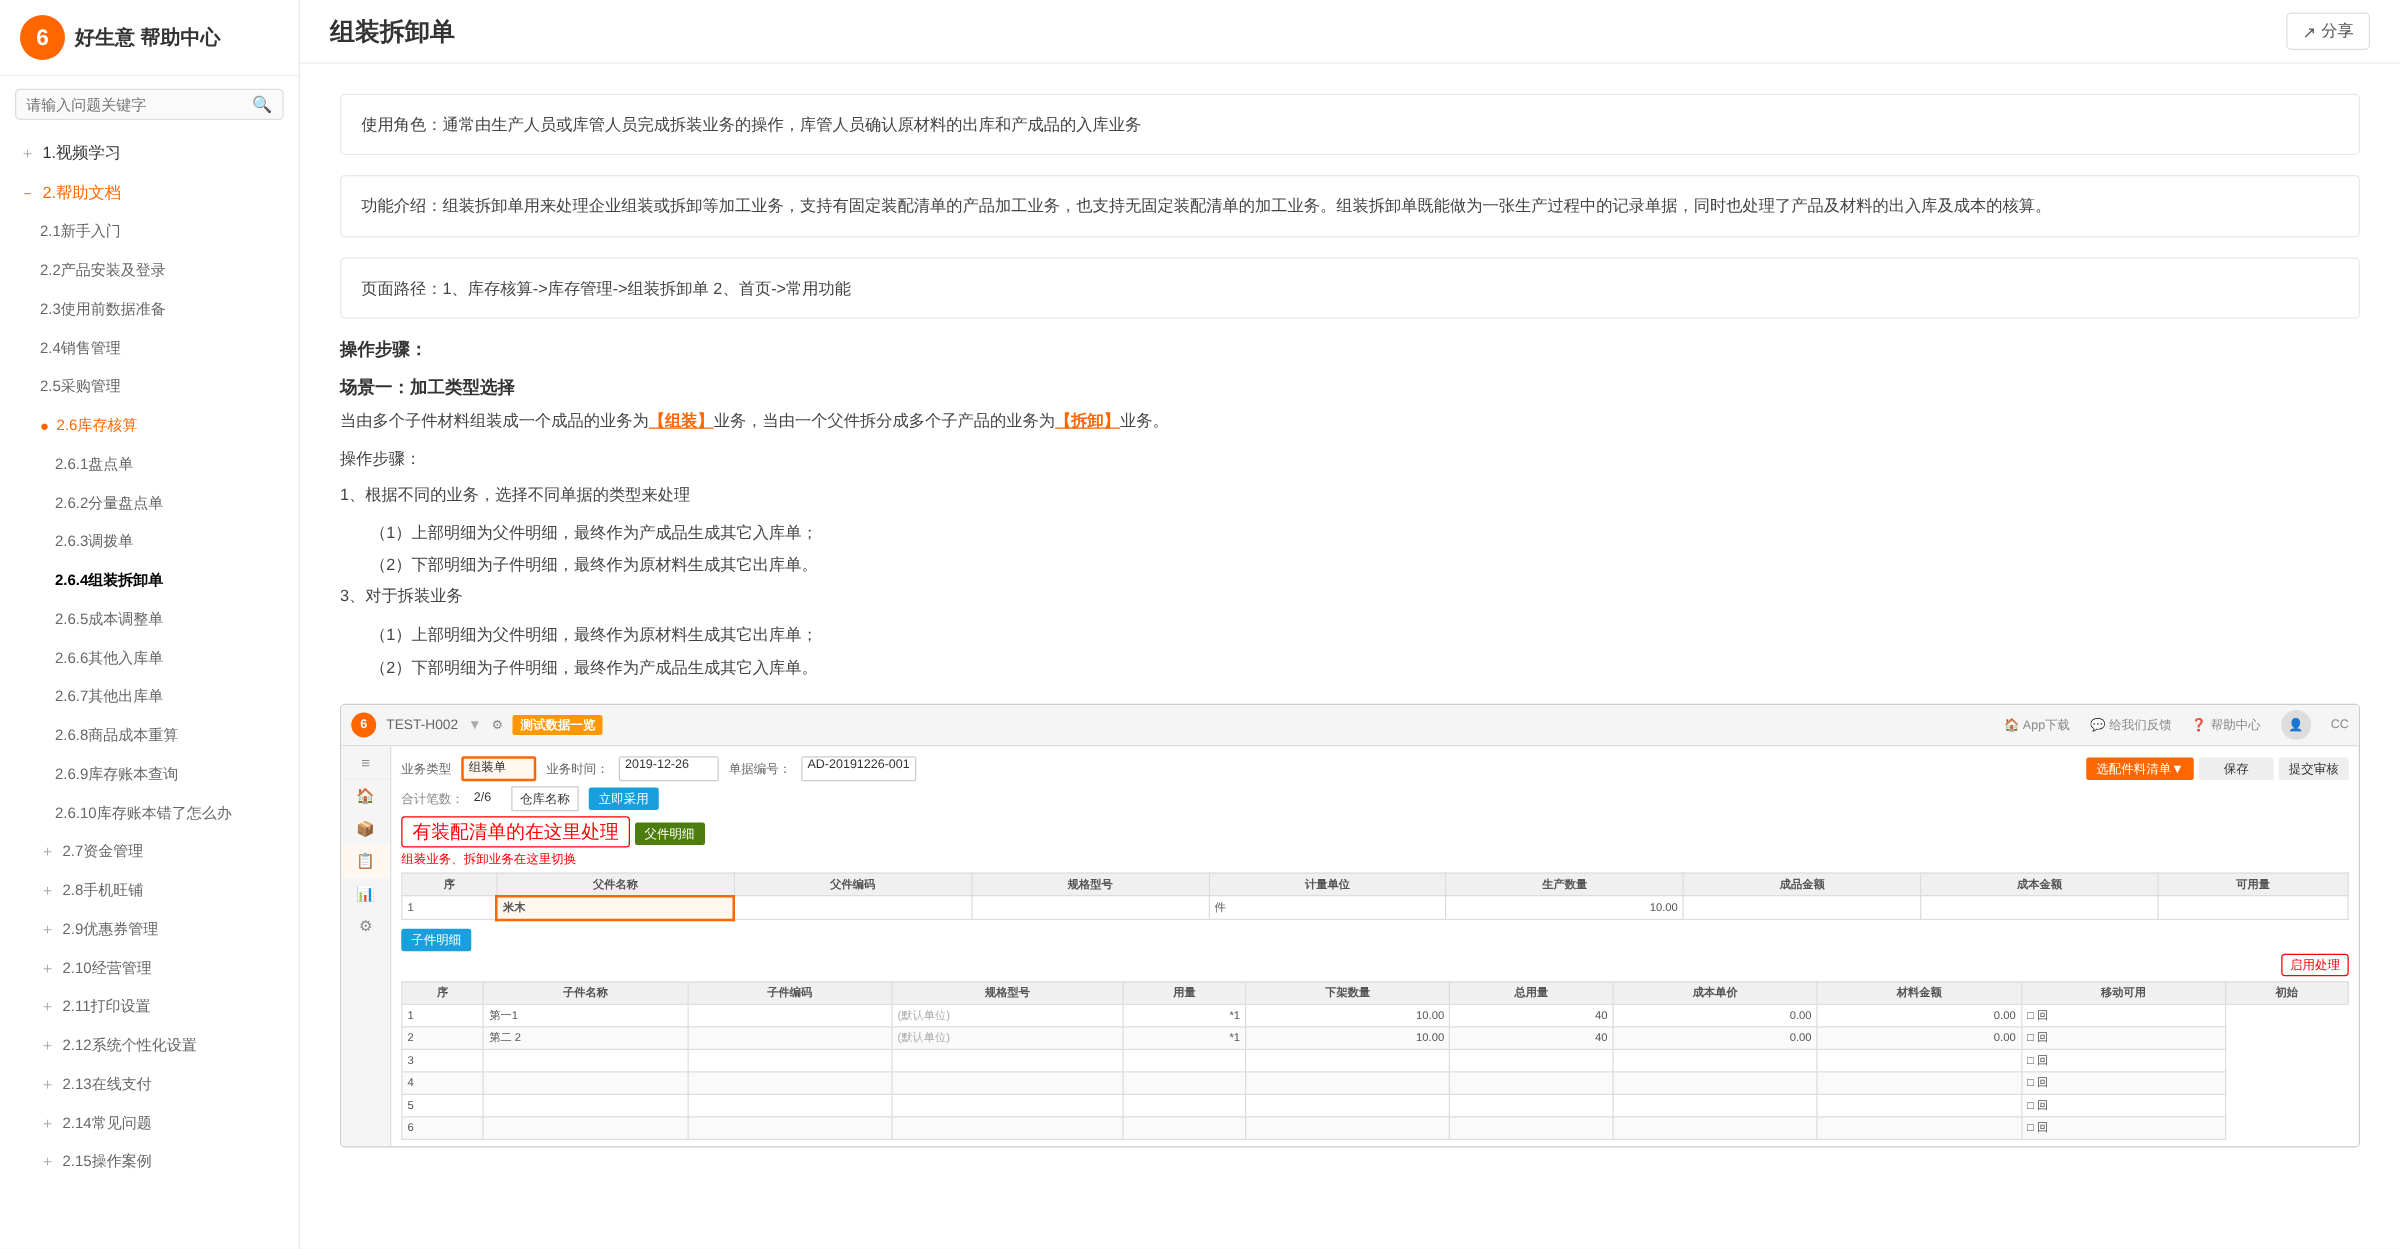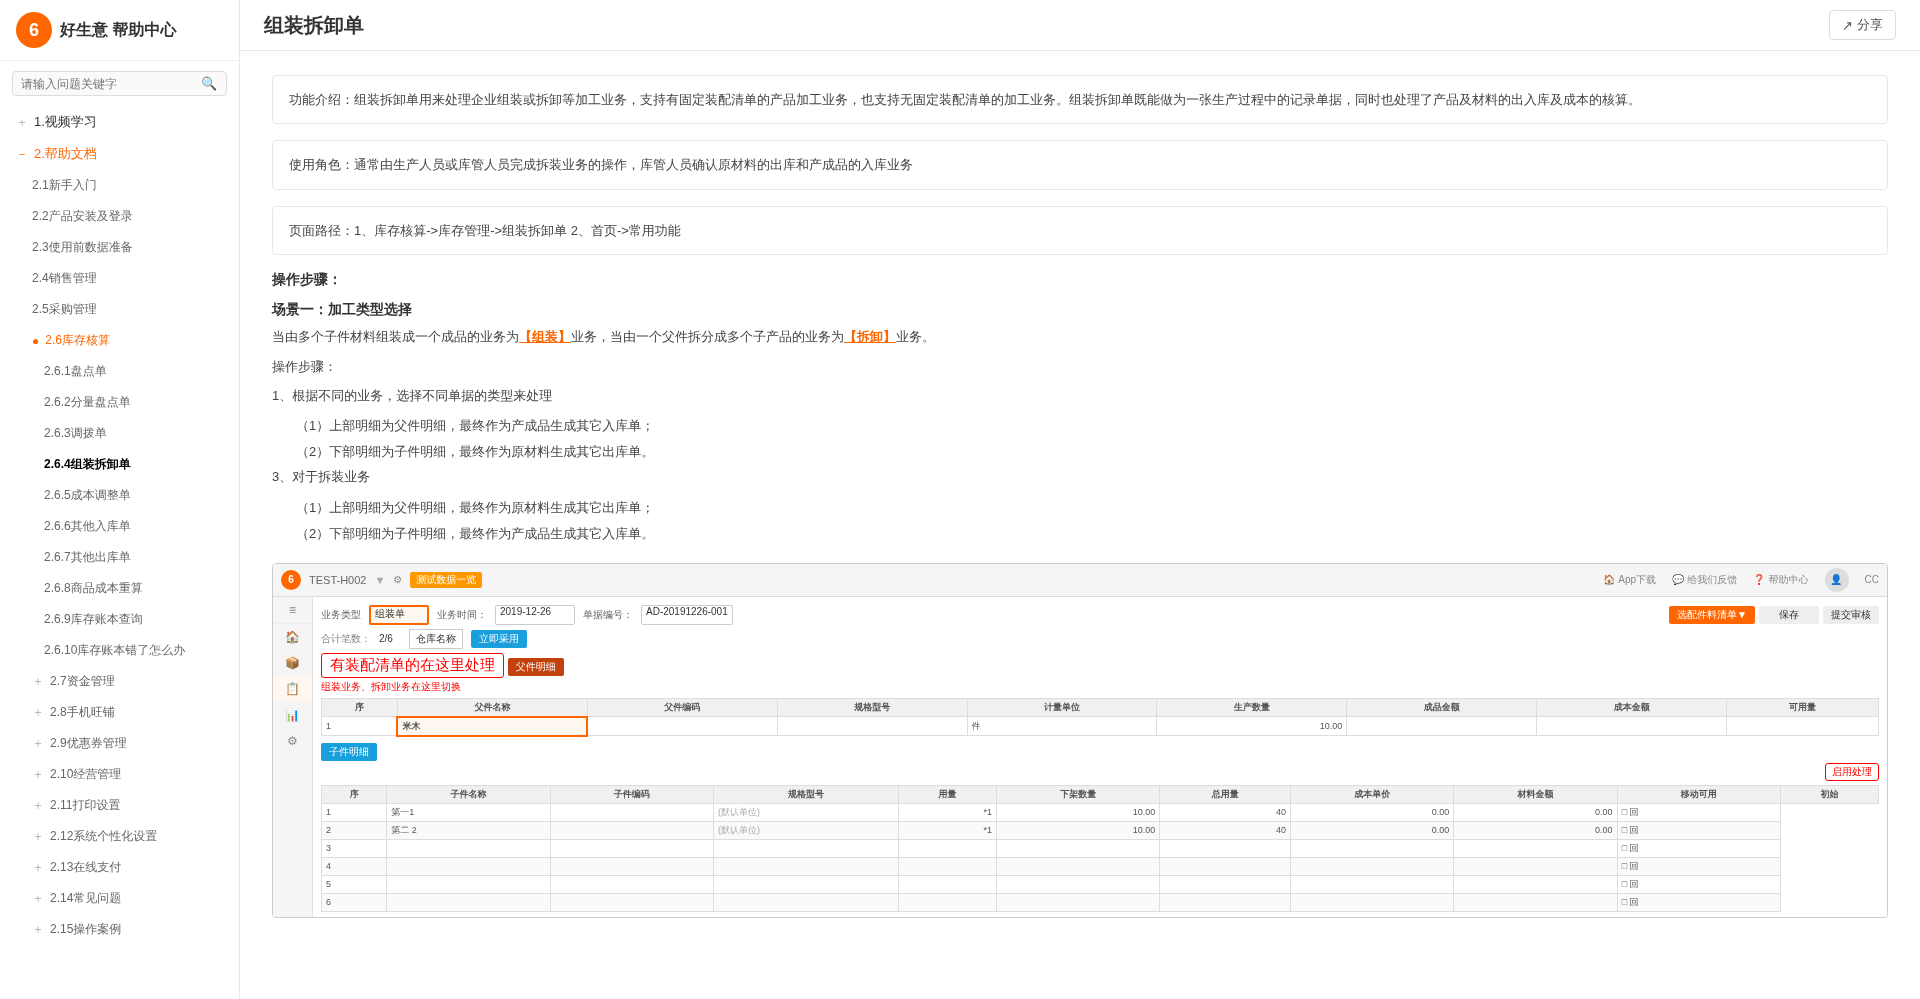--- a/index.html
+++ b/index.html
@@ -147,21 +147,21 @@
     }
     .mock-app-logo {
       width: 20px; height: 20px;
       background: #f60; border-radius: 50%;
       display: flex; align-items: center; justify-content: center;
       color: #fff; font-size: 10px; font-weight: bold;
     }
     .mock-breadcrumb { font-size: 11px; color: #666; }
     .mock-test-badge {
       background: #ff9800; color: #fff; font-size: 10px;
-      padding: 1px 6px; border-radius: 2px;
+      padding: 1px 6px; border-radius: 2px; font-weight: bold;
     }
     .mock-content {
       display: flex;
       height: 320px;
     }
     .mock-sidebar-mini {
       width: 40px;
       background: #f5f5f5;
       border-right: 1px solid #e0e0e0;
     }
@@ -324,25 +324,25 @@
     <h1 id="page-title">组装拆卸单</h1>
     <button class="share-btn">
       <span>↗</span>
       <span>分享</span>
     </button>
   </div>
 
   <div id="content-area">
 
     <div class="info-block">
+      <span>使用角色：通常由生产人员或库管人员完成拆装业务的操作，库管人员确认原材料的出库和产成品的入库业务</span>
+    </div>
+
+    <div class="info-block">
       <span>功能介绍：组装拆卸单用来处理企业组装或拆卸等加工业务，支持有固定装配清单的产品加工业务，也支持无固定装配清单的加工业务。组装拆卸单既能做为一张生产过程中的记录单据，同时也处理了产品及材料的出入库及成本的核算。</span>
-    </div>
-
-    <div class="info-block">
-      <span>使用角色：通常由生产人员或库管人员完成拆装业务的操作，库管人员确认原材料的出库和产成品的入库业务</span>
     </div>
 
     <div class="info-block">
       <span>页面路径：1、库存核算-&gt;库存管理-&gt;组装拆卸单 2、首页-&gt;常用功能</span>
     </div>
 
     <div class="section-heading">操作步骤：</div>
 
     <div class="scene-heading">场景一：加工类型选择</div>
 
@@ -422,21 +422,21 @@
               </div>
               <div style="background:#1a9fdd; color:#fff; font-size:10px; padding:2px 8px; border-radius:2px;">立即采用</div>
             </div>
 
             
             <div style="position:relative; display:inline-block; margin-bottom:2px;">
               <div style="background:#fff; border:1px solid #f00; color:#f00; font-size:15px; padding:2px 8px; border-radius:3px; white-space:nowrap;">有装配清单的在这里处理</div>
             </div>
 
             
-            <div style="background:#c2410c; color:#fff; font-size:10px; padding:2px 8px; margin-bottom:2px; border-radius:2px; display:inline-block;">父件明细</div>
+            <div style="background:#4d7c0f; color:#fff; font-size:10px; padding:2px 8px; margin-bottom:2px; border-radius:2px; display:inline-block;">父件明细</div>
 
             
             <div style="display:flex; align-items:center; gap:4px; margin-bottom:4px;">
               <div style="color:#f00; font-size:10px;">组装业务、拆卸业务在这里切换</div>
             </div>
 
             
             <table class="mock-table" style="margin-bottom:6px;">
               <thead>
                 <tr>

